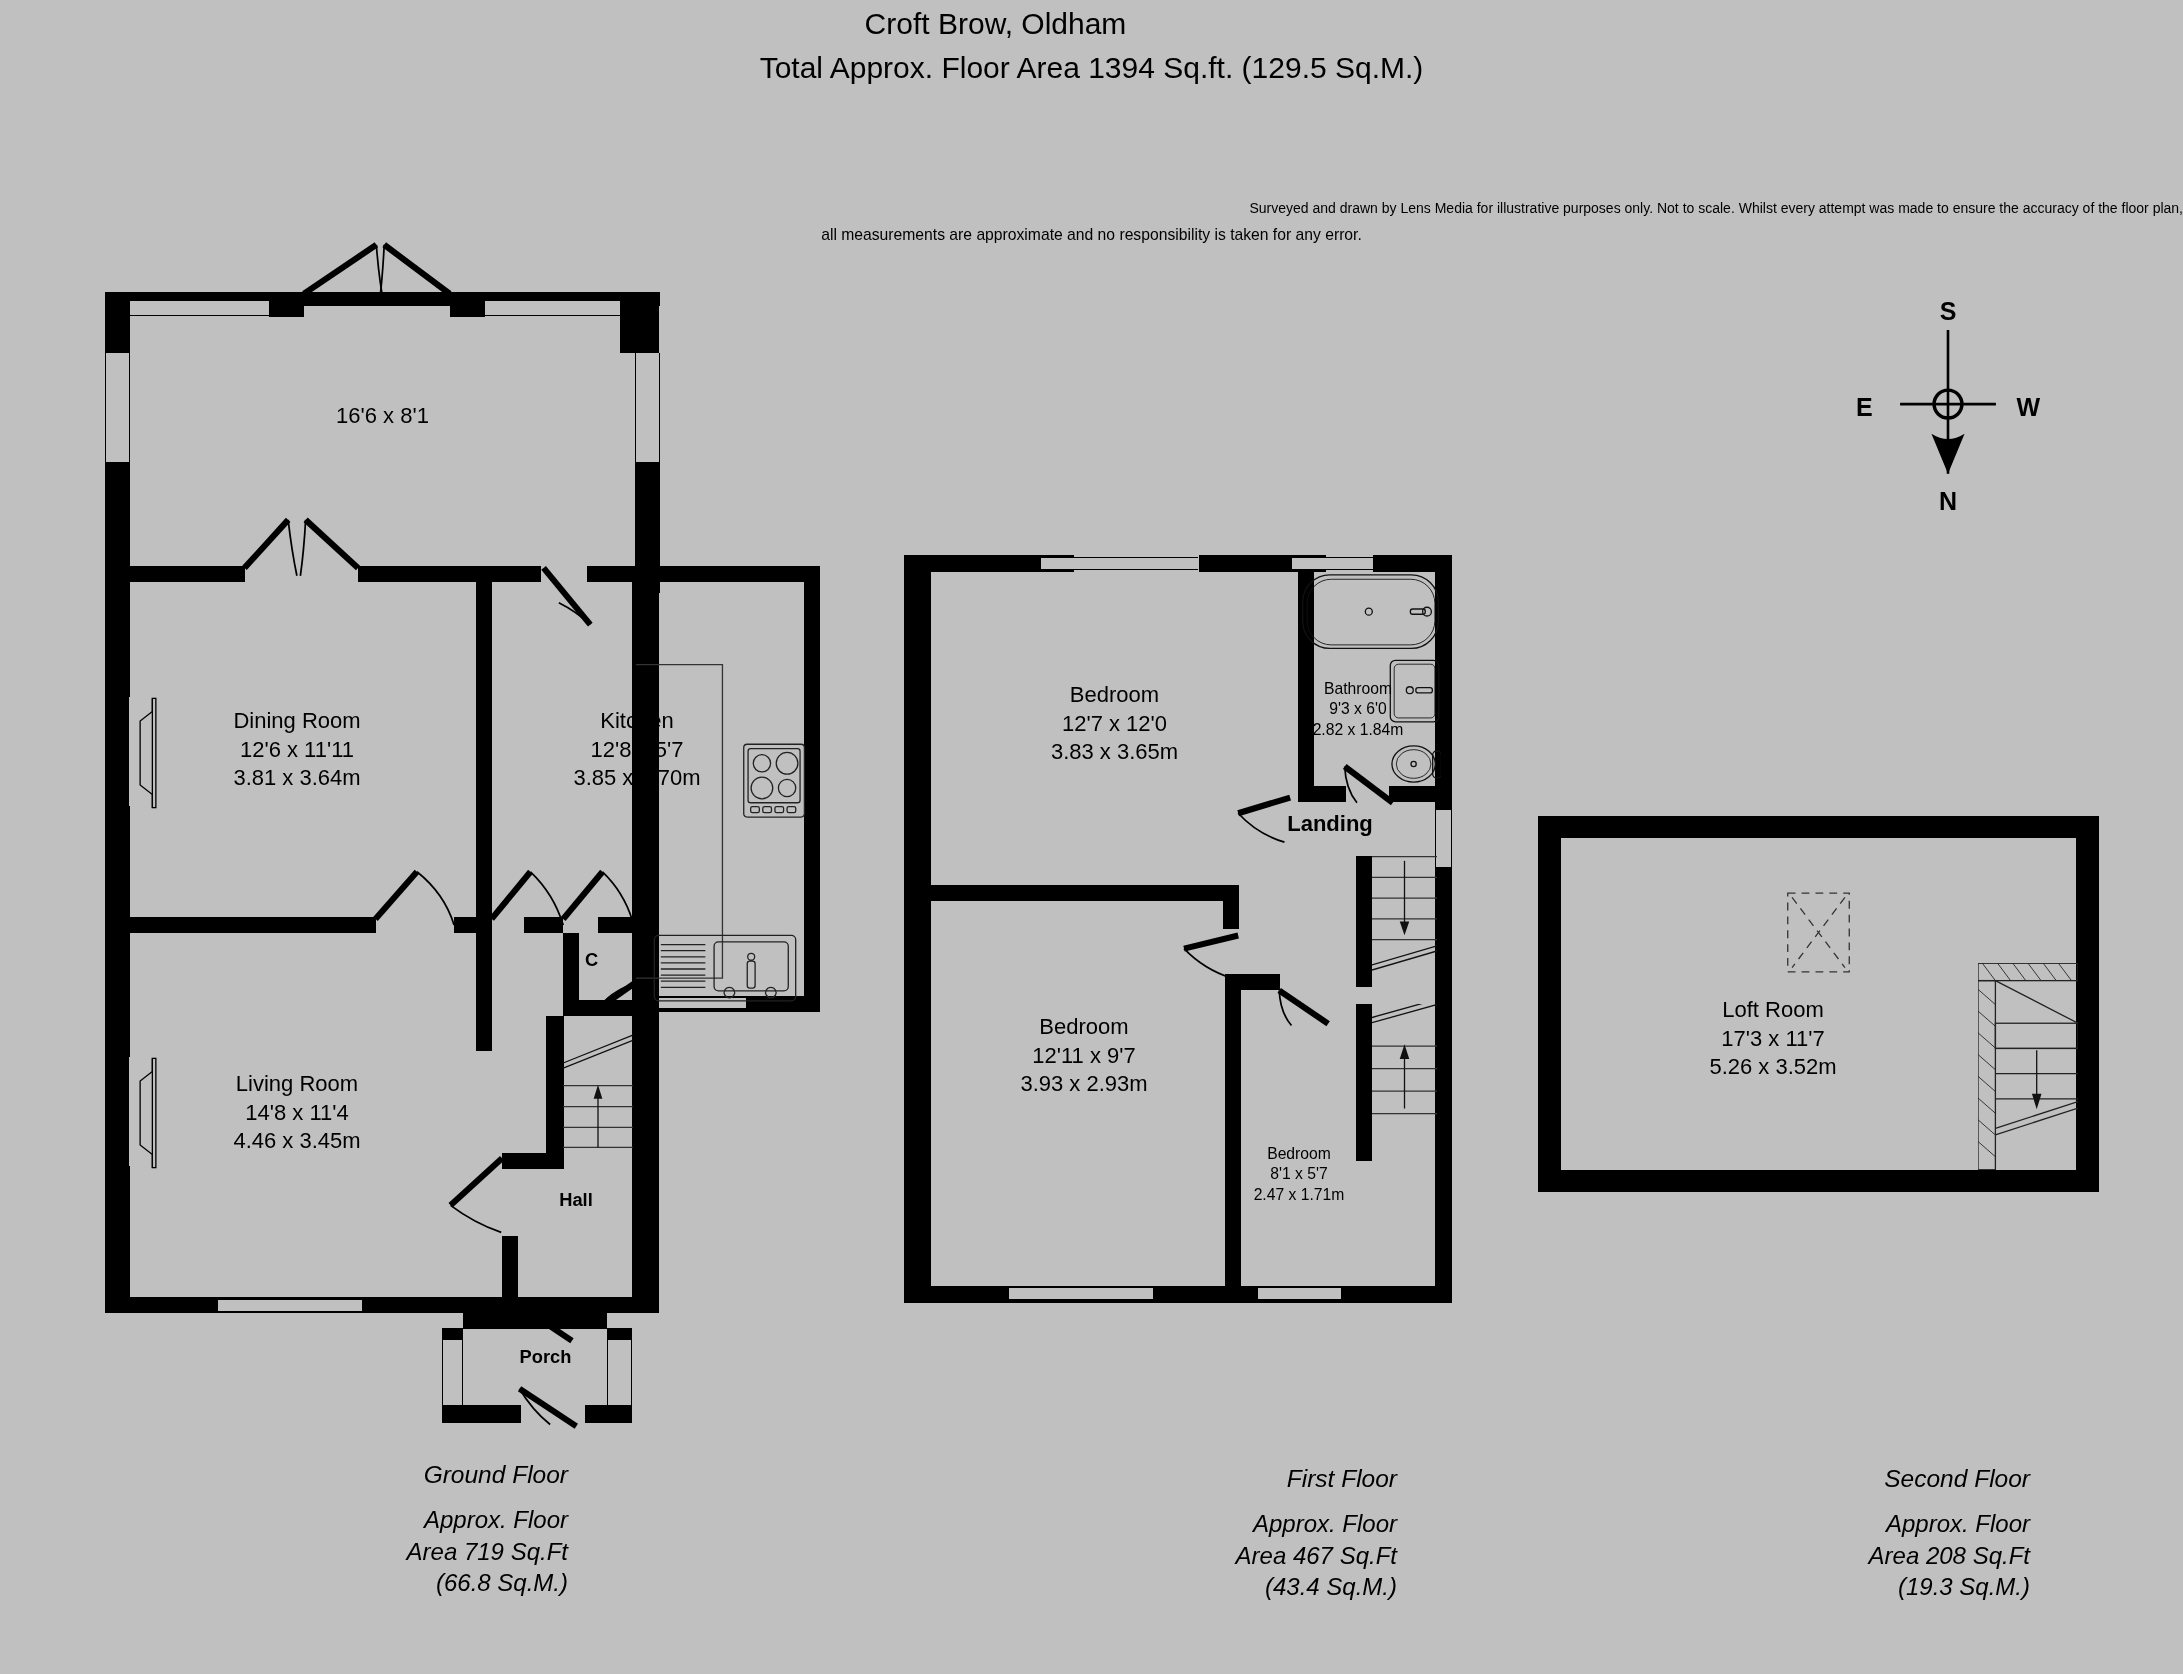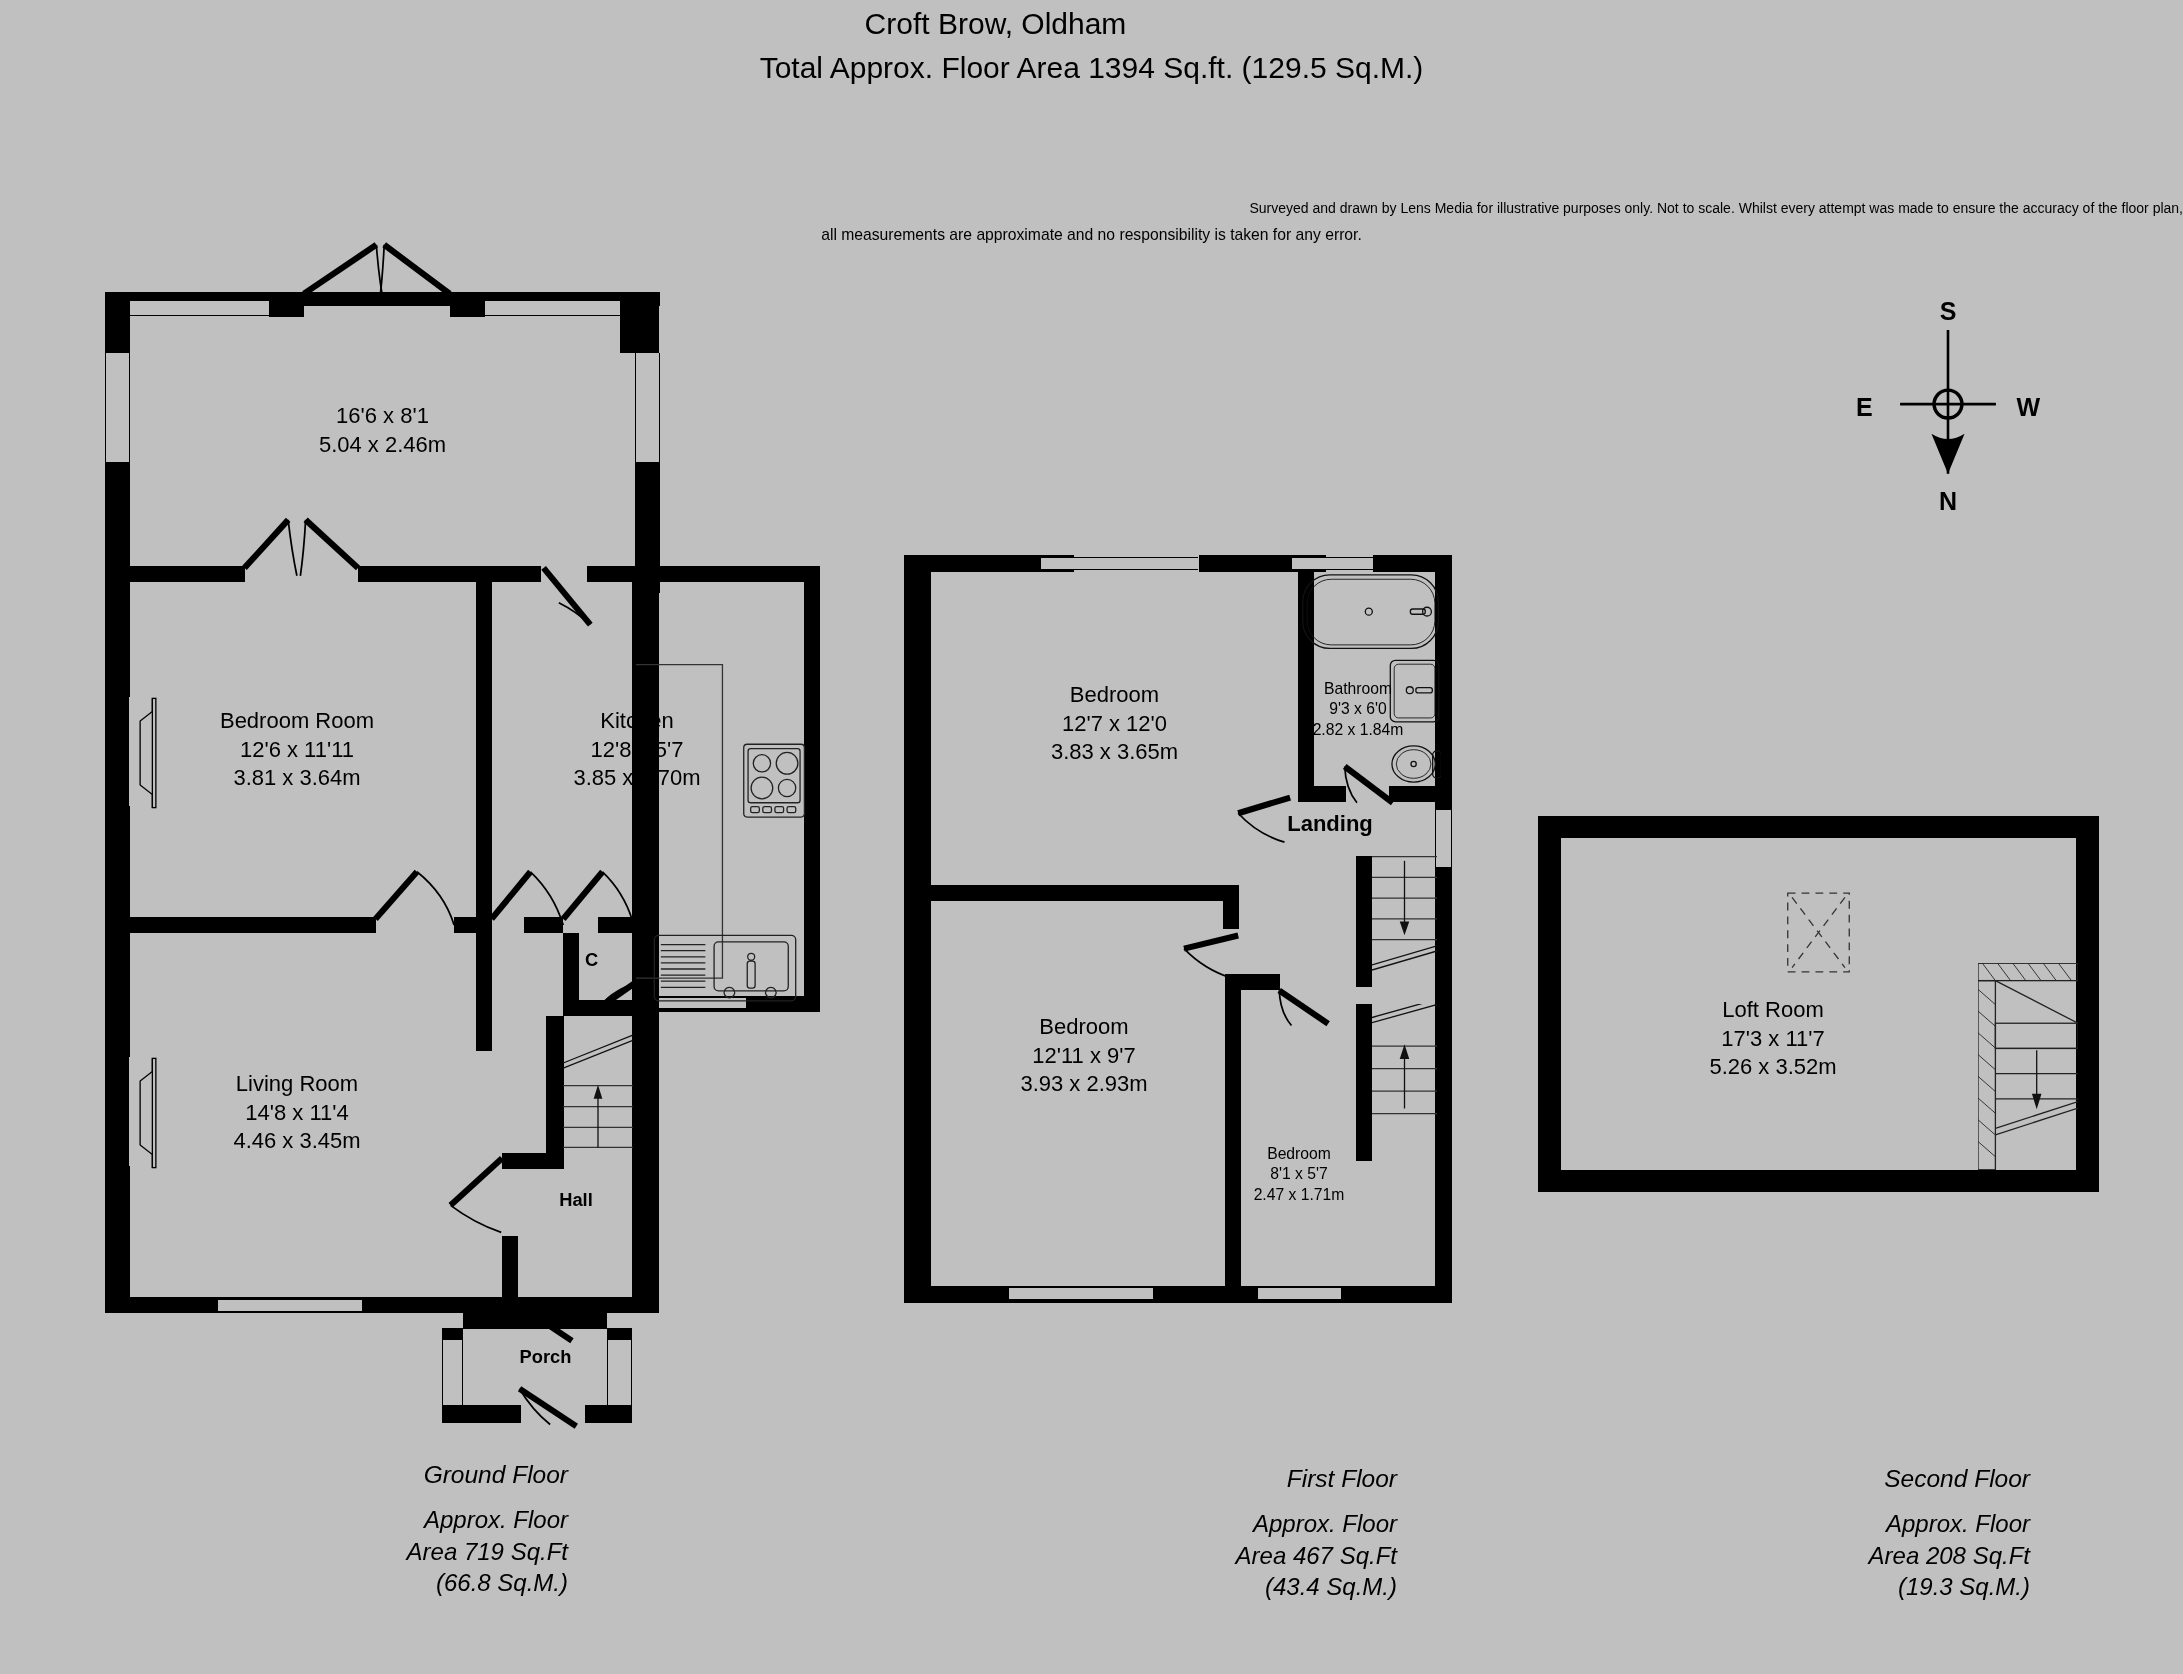--- a/index.html
+++ b/index.html
@@ -171,25 +171,24 @@
   <div class="wall" style="left:463px;top:1313px;width:144px;height:15.7px;"></div>
   <div class="wall" style="left:442px;top:1328px;width:20.5px;height:87px;"></div>
   <div class="wall" style="left:607px;top:1328px;width:25px;height:87px;"></div>
   <div class="winv" style="left:442px;top:1340px;width:20.5px;height:65px;"></div>
   <div class="winv" style="left:607px;top:1340px;width:25px;height:65px;"></div>
   <div class="wall" style="left:442px;top:1405px;width:79px;height:17.5px;"></div>
   <div class="wall" style="left:585px;top:1405px;width:47px;height:17.5px;"></div>
 
   <div class="lbl" style="left:105px;top:402px;width:555px;">
     <div class="rdim">16'6 x 8'1</div>
-    <div class="rdim">5.04 x 2.46m</div>
   </div>
 
   <div class="lbl" style="left:131px;top:707px;width:332px;">
-    <div class="rname">Bedroom Room</div>
+    <div class="rname">Dining Room</div>
     <div class="rdim">12'6 x 11'11</div>
     <div class="rdim">3.81 x 3.64m</div>
   </div>
 
   <div class="lbl" style="left:493px;top:707px;width:288px;">
     <div class="rname">Kitchen</div>
     <div class="rdim">12'8 x 5'7</div>
     <div class="rdim">3.85 x 1.70m</div>
   </div>
 

